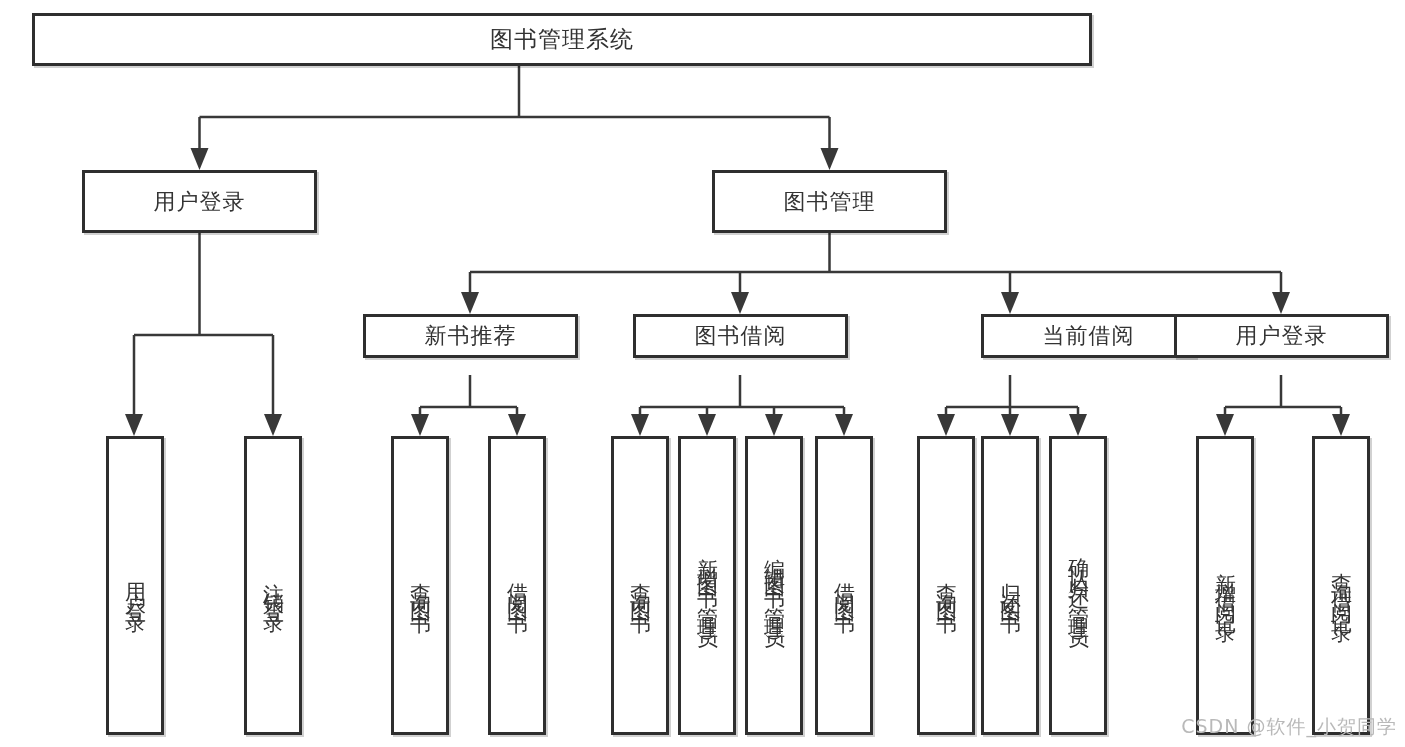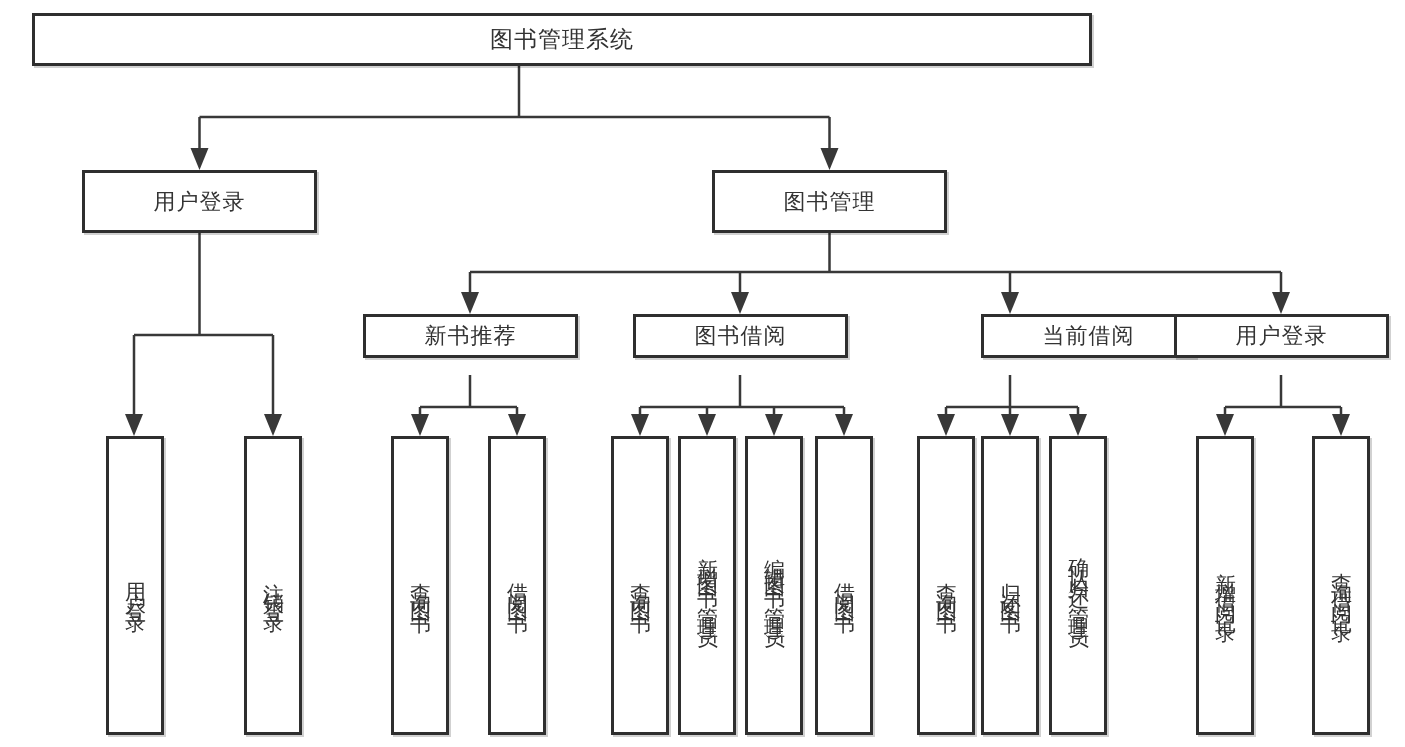--- a/index.html
+++ b/index.html
@@ -172,14 +172,15 @@
   <div class="node leaf l11">
     <span class="lbl">确认归还（管理员）</span>
   </div>
   <div class="node leaf l12">
     <span class="lbl">新增借阅记录</span>
   </div>
   <div class="node leaf l13">
     <span class="lbl">查询借阅记录</span>
   </div>
 
+  <div id="watermark">CSDN @软件_小贺同学</div>
 
 </div>
 
 </body></html>

